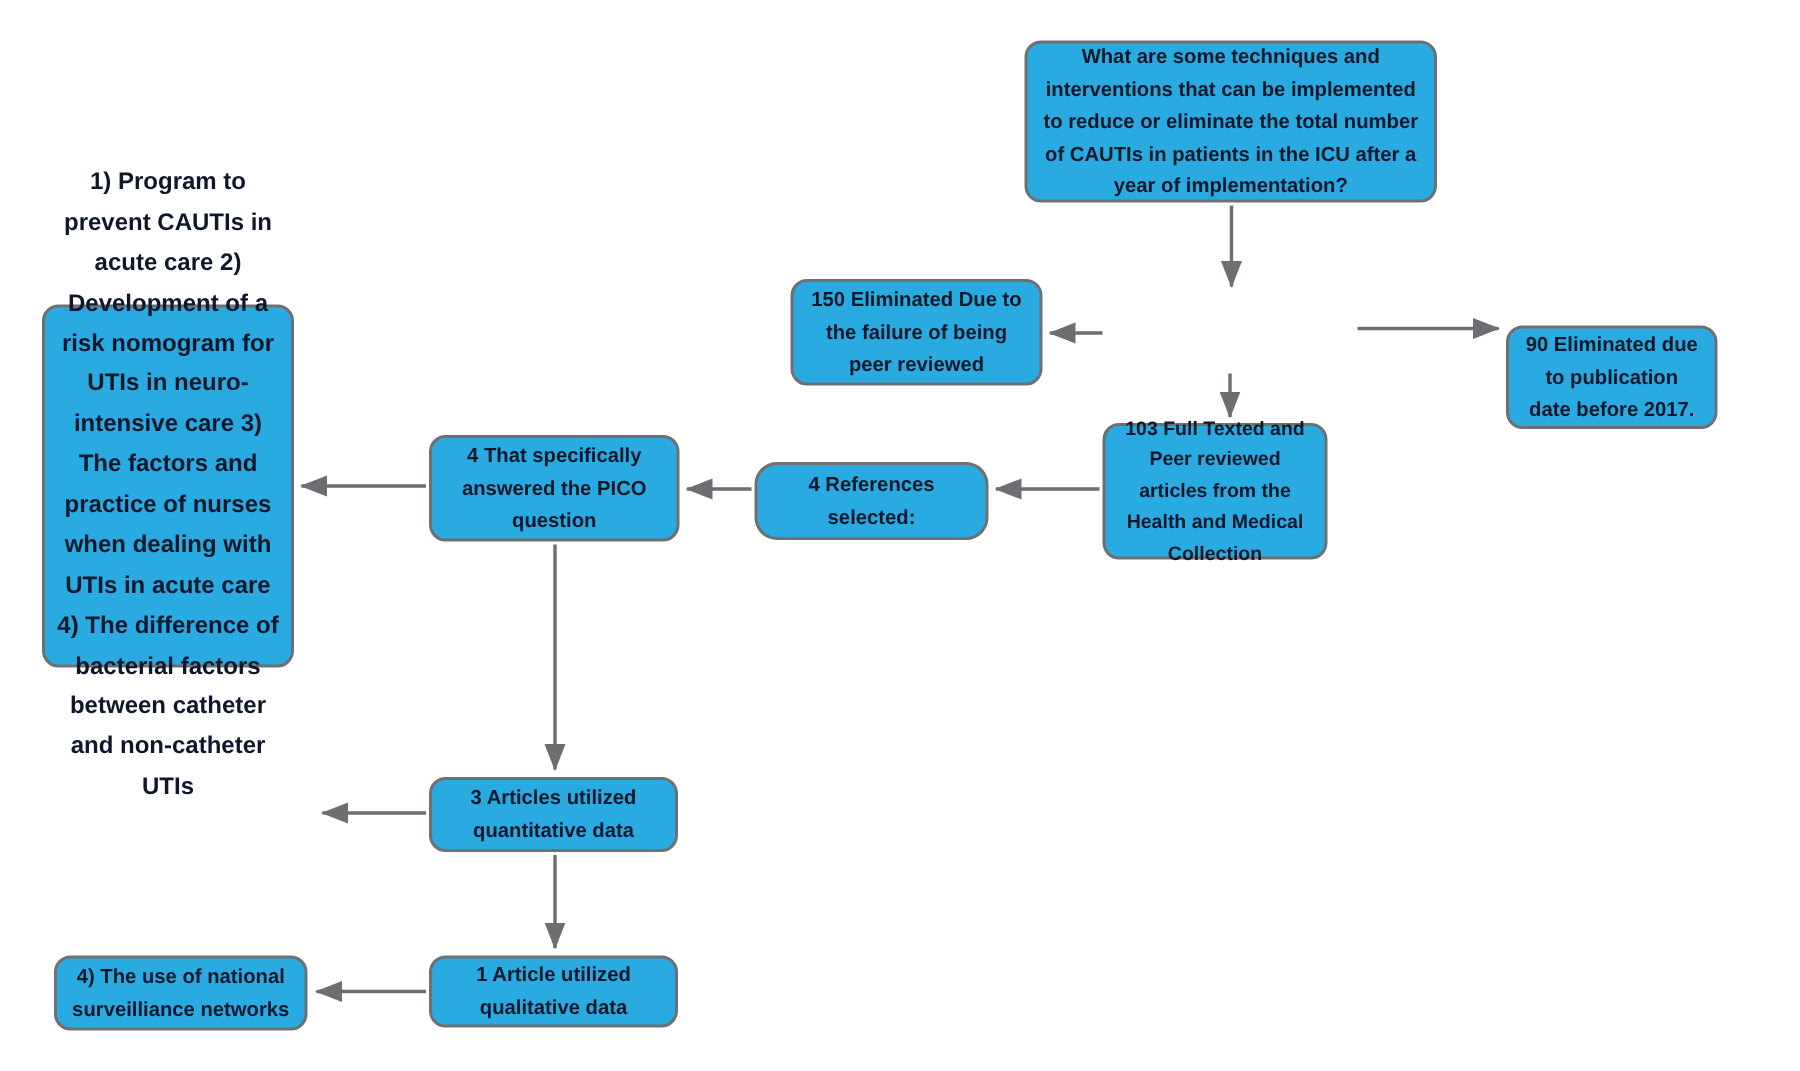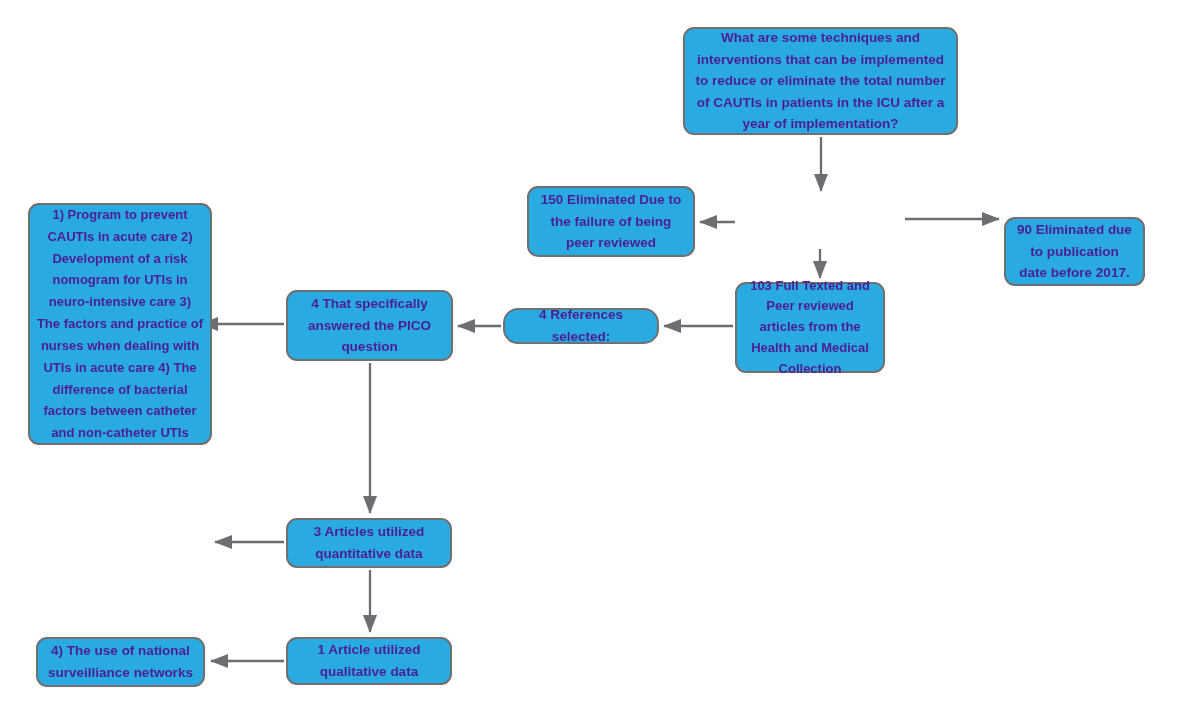--- a/index.html
+++ b/index.html
@@ -16,39 +16,39 @@
     position: absolute;
     left: 0; top: 0;
     width: 1200px; height: 714px;
     pointer-events: none;
   }
   .node {
     position: absolute;
     background: #29ABE2;
     border: 2px solid #6E7072;
     border-radius: 11px;
-    color: #4c1d95;
+    color: #0f172a;
     font-weight: 700;
     font-size: 13.5px;
     line-height: 1.6;
     text-align: center;
     display: flex;
     align-items: center;
     justify-content: center;
     padding: 6px 10px;
   }
   
   #n-question  { left: 683px; top:  27px; width: 275px; height: 108px; }
   #n-sources   { left: 737px; top: 196px; width: 166px; height:  51px; }
   #n-elim150   { left: 527px; top: 186px; width: 168px; height:  71px; }
   #n-elim90    { left:1004px; top: 185px; width: 141px; height:  69px; margin-top: 32px; }
   #n-full103   { left: 735px; top: 282px; width: 150px; height:  91px; font-size: 13px; }
-  #n-refs4     { left: 503px; top: 308px; width: 156px; height:  36px; border-radius: 15px; }
+  #n-refs4     { left: 503px; top: 308px; width: 156px; height:  52px; border-radius: 15px; }
   #n-pico      { left: 286px; top: 290px; width: 167px; height:  71px; }
-  #n-list-pico { left:  28px; top: 203px; width: 184px; height: 242px; font-size: 13px; line-height: 1.68; padding: 6px 6px; }
+  #n-list-pico { left:  28px; top: 203px; width: 168px; height: 242px; font-size: 16px; line-height: 1.68; padding: 6px 6px; }
   #n-quant     { left: 286px; top: 518px; width: 166px; height:  50px; }
   #n-list-quant{ left:  42px; top: 480px; width: 168px; height: 126px; font-size: 13px; }
   #n-qual      { left: 286px; top: 637px; width: 166px; height:  48px; }
   #n-list-qual { left:  36px; top: 637px; width: 169px; height:  50px; }
 </style>
 </head>
 <body>
 
 <div class="canvas">
 

